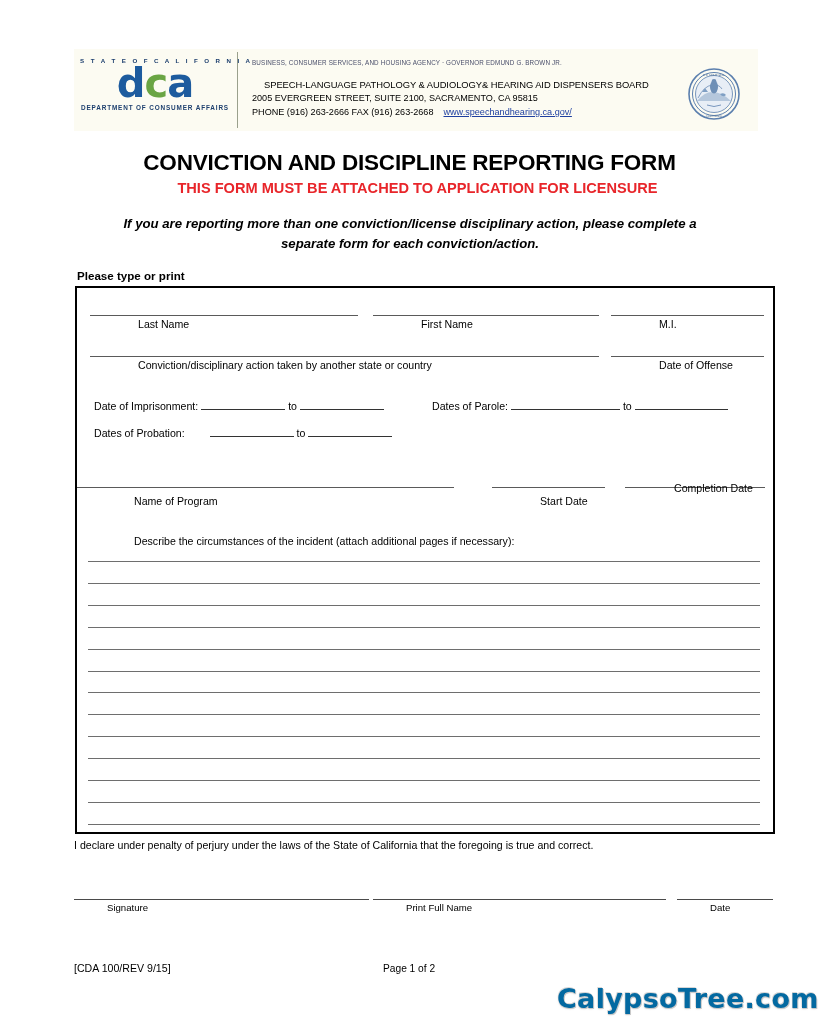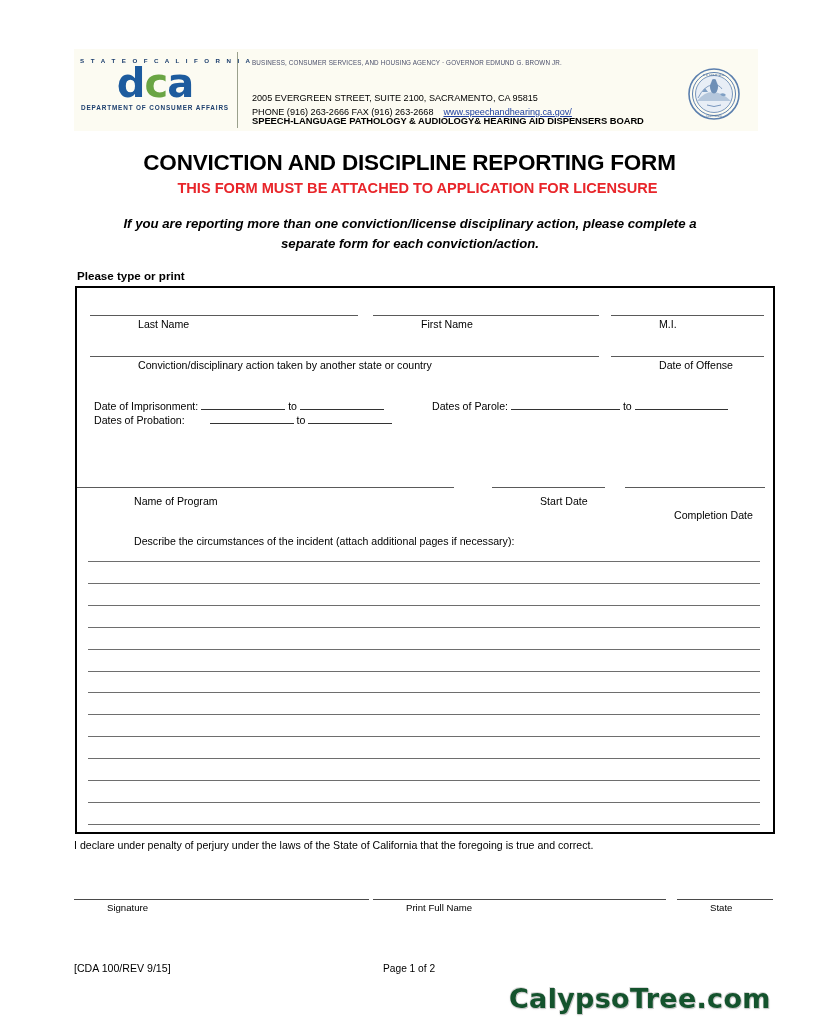--- a/index.html
+++ b/index.html
@@ -83,27 +83,26 @@
     position: absolute;
     left: 252px;
     top: 59px;
     font-size: 6.3px;
     letter-spacing: 0.15px;
     color: #4a4f6b;
     white-space: nowrap;
   }
   .board-name {
     position: absolute;
-    left: 252px;
+    left: 264px;
     top: 79px;
     font-size: 9.4px;
-    font-weight: bold;
+    font-weight: normal;
     letter-spacing: -0.05px;
     white-space: nowrap;
-    margin-top: 36px;
   }
   .board-addr {
     position: absolute;
     left: 252px;
     top: 93px;
     font-size: 9.1px;
     white-space: nowrap;
   }
   .board-phone {
     position: absolute;
@@ -237,25 +236,25 @@
   }
   .foot-page {
     position: absolute;
     left: 383px;
     top: 963px;
     font-size: 10.2px;
     white-space: nowrap;
   }
   .watermark {
     position: absolute;
-    left: 509px;
+    left: 557px;
     top: 983px;
     font-size: 27px;
     font-weight: bold;
-    color: #14532d;
+    color: #0369a1;
     letter-spacing: 0.3px;
     white-space: nowrap;
     text-shadow:
       1px 1px 0 #c9c9c9,
       -0.6px -0.6px 0 #d6d6d6,
       0 1.4px 1.4px rgba(150,150,150,0.55);
     font-family: "DejaVu Sans", sans-serif;
   }
 </style>
 </head>
@@ -324,36 +323,36 @@
     <span>to</span>
     <span class="blank-u" style="width:84px;"></span>
   </div>
   <div class="row-text" style="left:432px; top:399px;">
     <span>Dates of Parole:</span>
     <span class="blank-u" style="width:109px;"></span>
     <span>to</span>
     <span class="blank-u" style="width:93px;"></span>
   </div>
 
-  <div class="row-text" style="left:94px; top:413px;">
+  <div class="row-text" style="left:94px; top:426px;">
     <span>Dates of Probation:</span>
     <span class="blank-u" style="width:84px; margin-left:22px;"></span>
     <span>to</span>
     <span class="blank-u" style="width:84px;"></span>
   </div>
 
 
   <div class="fld-line" style="left:77px; top:487px; width:377px;"></div>
   <div class="fld-label" style="left:90px; top:495px;">Name of Program</div>
 
   <div class="fld-line" style="left:492px; top:487px; width:113px;"></div>
   <div class="fld-label" style="left:496px; top:495px;">Start Date</div>
 
   <div class="fld-line" style="left:625px; top:487px; width:140px;"></div>
-  <div class="fld-label" style="left:630px; top:509px;">Completion Date</div>
+  <div class="fld-label" style="left:630px; top:482px;">Completion Date</div>
 
   <div class="fld-label" style="left:90px; top:535px;">Describe the circumstances of the incident (attach additional pages if necessary):</div>
   <div id="desc-lines">
       <div class="desc-line" style="top: 561px;"></div>
       <div class="desc-line" style="top: 582.9px;"></div>
       <div class="desc-line" style="top: 604.8px;"></div>
       <div class="desc-line" style="top: 626.7px;"></div>
       <div class="desc-line" style="top: 648.6px;"></div>
       <div class="desc-line" style="top: 670.5px;"></div>
       <div class="desc-line" style="top: 692.4px;"></div>
@@ -367,19 +366,19 @@
 
   <div class="declare">I declare under penalty of perjury under the laws of the State of California that the foregoing is true and correct.</div>
 
   <div class="sig-line" style="left:74px; top:899px; width:295px;"></div>
   <div class="sig-label" style="left:76px; top:902px;">Signature</div>
 
   <div class="sig-line" style="left:373px; top:899px; width:293px;"></div>
   <div class="sig-label" style="left:375px; top:902px;">Print Full Name</div>
 
   <div class="sig-line" style="left:677px; top:899px; width:96px;"></div>
-  <div class="sig-label" style="left:679px; top:902px;">State</div>
+  <div class="sig-label" style="left:679px; top:902px;">Date</div>
 
   <div class="foot-code">[CDA 100/REV 9/15]</div>
   <div class="foot-page">Page 1 of 2</div>
   <div class="watermark">CalypsoTree.com</div>
 
 </div>
 
 </body></html>

